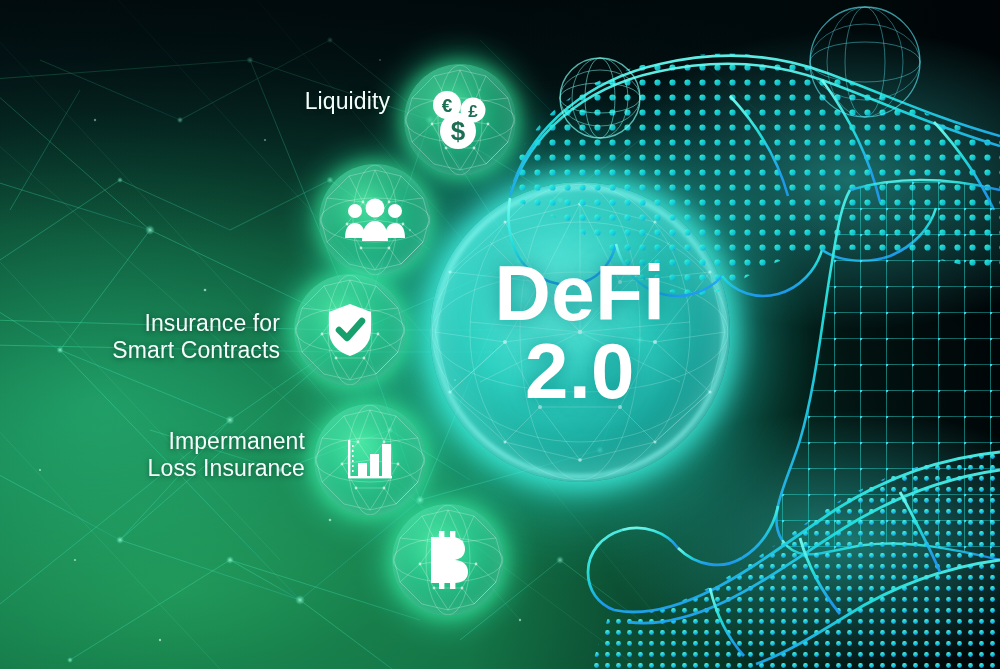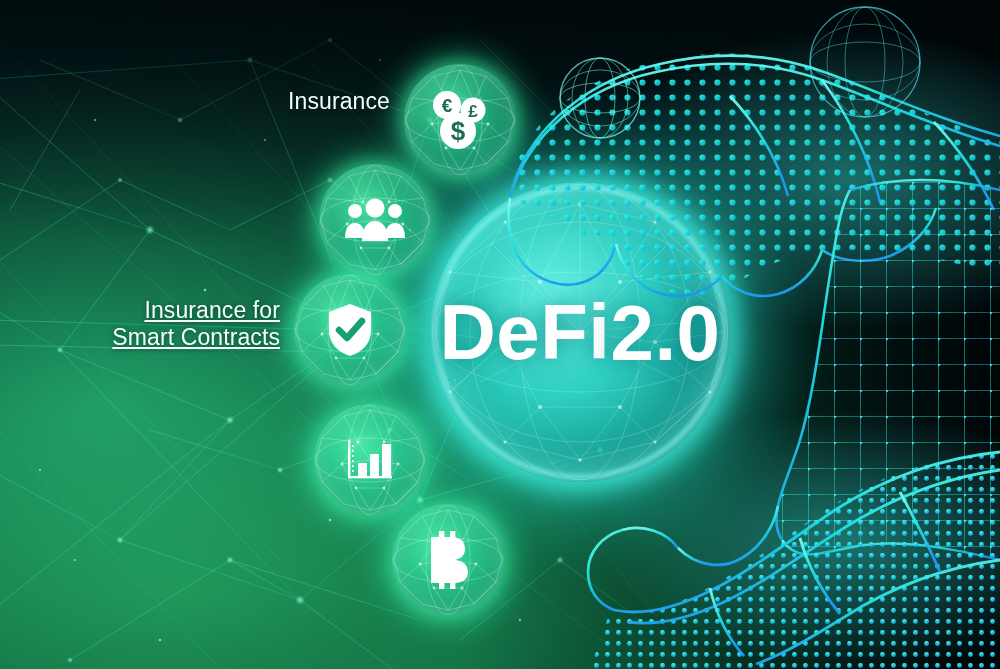--- a/index.html
+++ b/index.html
@@ -69,21 +69,21 @@
   }
   .core-ring-edge{
     position:absolute;inset:4px;border-radius:50%;
     border:3px solid rgba(150,255,248,.85);
     filter:blur(2px);
   }
   .core-mesh{position:absolute;inset:0;border-radius:50%;overflow:hidden;opacity:.8;}
 
   #core-label{
     position:absolute;inset:0;
-    display:flex;flex-direction:row;
+    display:flex;flex-direction:column;
     align-items:center;justify-content:center;
     color:#ffffff;
     font-weight:700;
     letter-spacing:.5px;
     line-height:.98;
     text-shadow:0 0 18px rgba(0,120,120,.55), 0 0 40px rgba(0,90,100,.35);
     z-index:4;
   }
   #core-label .t1{font-size:78px;}
   #core-label .t2{font-size:78px;margin-top:2px;}
@@ -607,21 +607,23 @@
     <div class="glyph">
       <svg width="46" height="58" viewBox="0 0 46 58">
         <rect x="14" y="0" width="5.4" height="58" fill="#fff"></rect>
         <rect x="25" y="0" width="5.4" height="58" fill="#fff"></rect>
         <path d="M6 6 H27 C35 6 40 11 40 18 C40 25 35 29 27 29 H6 Z" fill="#fff"></path>
         <path d="M6 29 H29 C38 29 43 34 43 41 C43 48 38 52 29 52 H6 Z" fill="#fff"></path>
       </svg>
     </div>
   </div>
 
-  <div class="flabel" style="left:140px;top:88px;width:250px;">Insurance</div>
-
-
-  <div class="flabel" style="left:30px;top:297px;width:250px;text-decoration:underline;">Insurance for
+  <div class="flabel" style="left:140px;top:88px;width:250px;">Liquidity</div>
+
+
+  <div class="flabel" style="left:30px;top:310px;width:250px;">Insurance for
 Smart Contracts</div>
 
+  <div class="flabel" style="left:30px;top:428px;width:275px;">Impermanent
+Loss Insurance</div>
 
 
 </div>
 
 </body></html>

